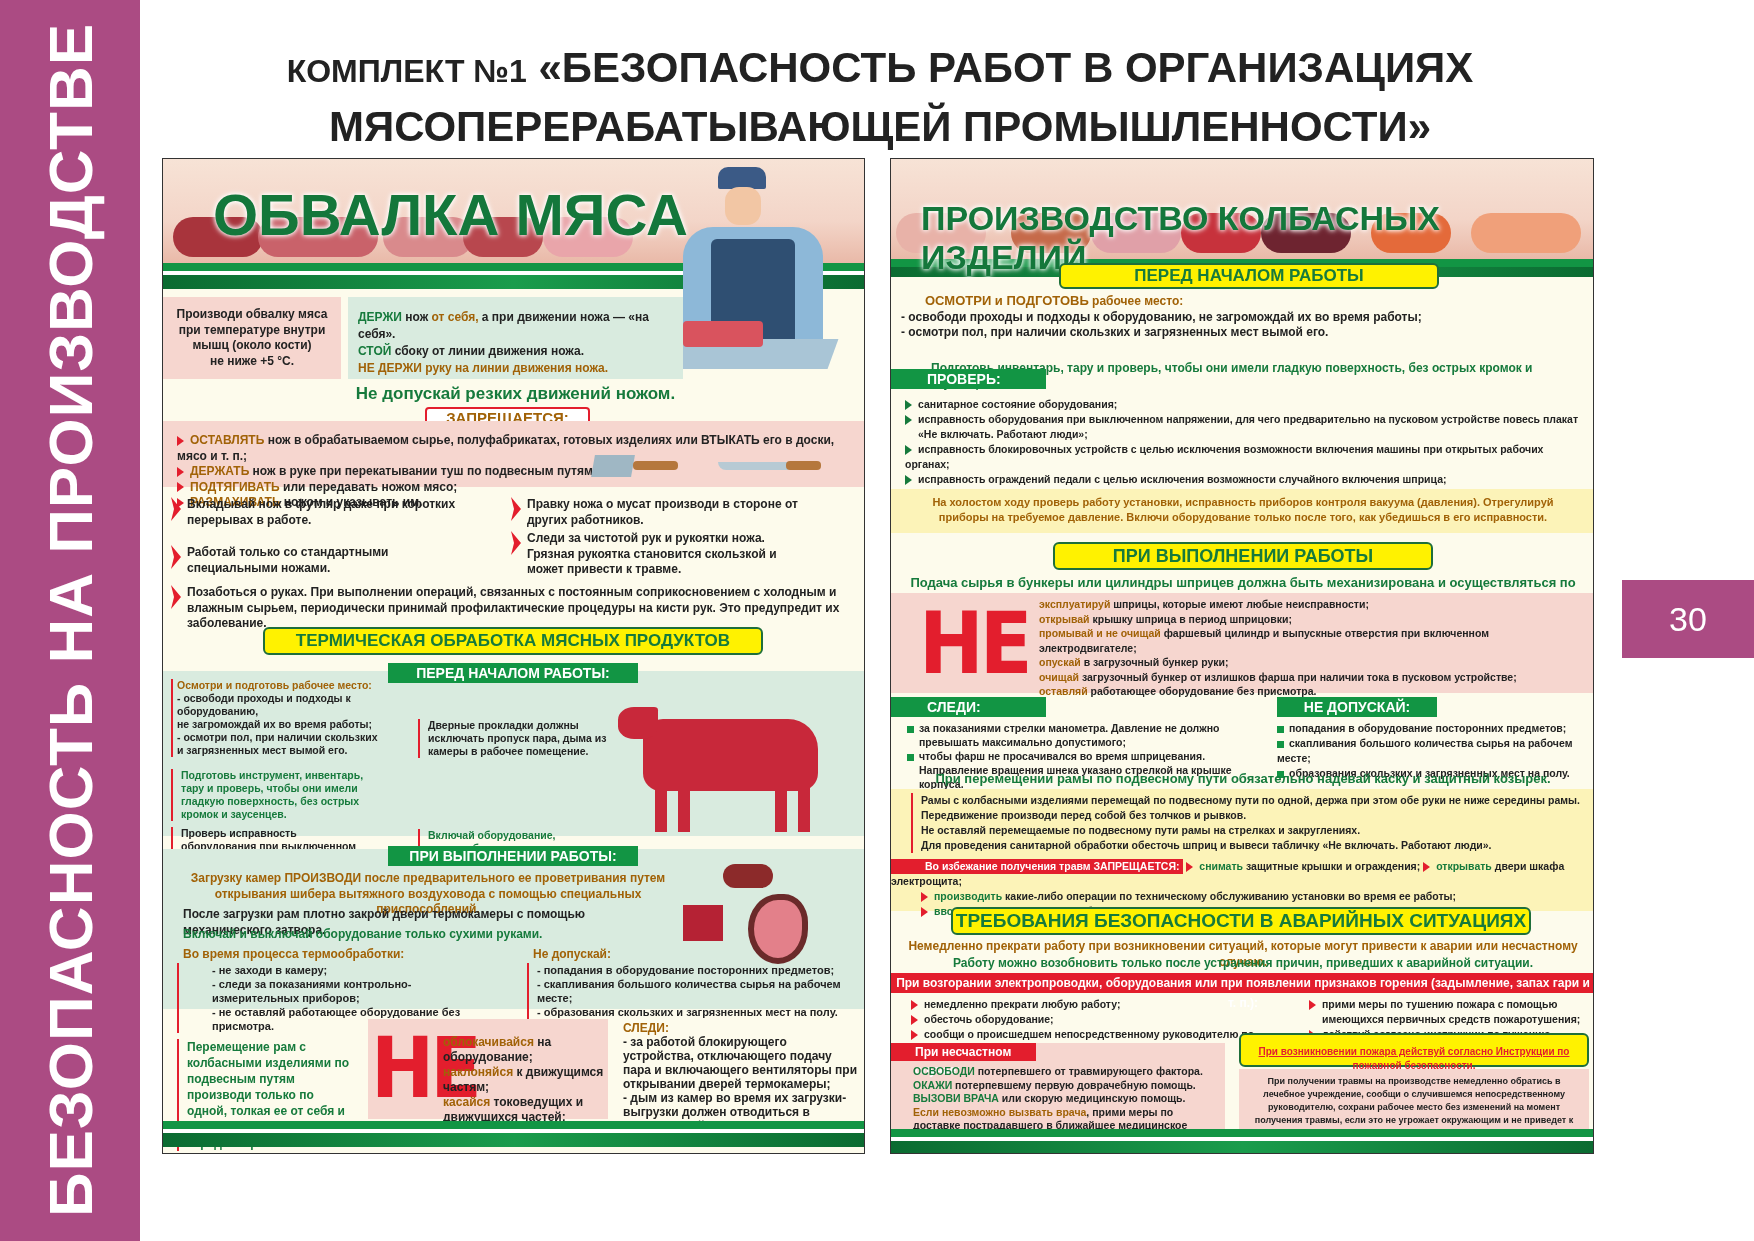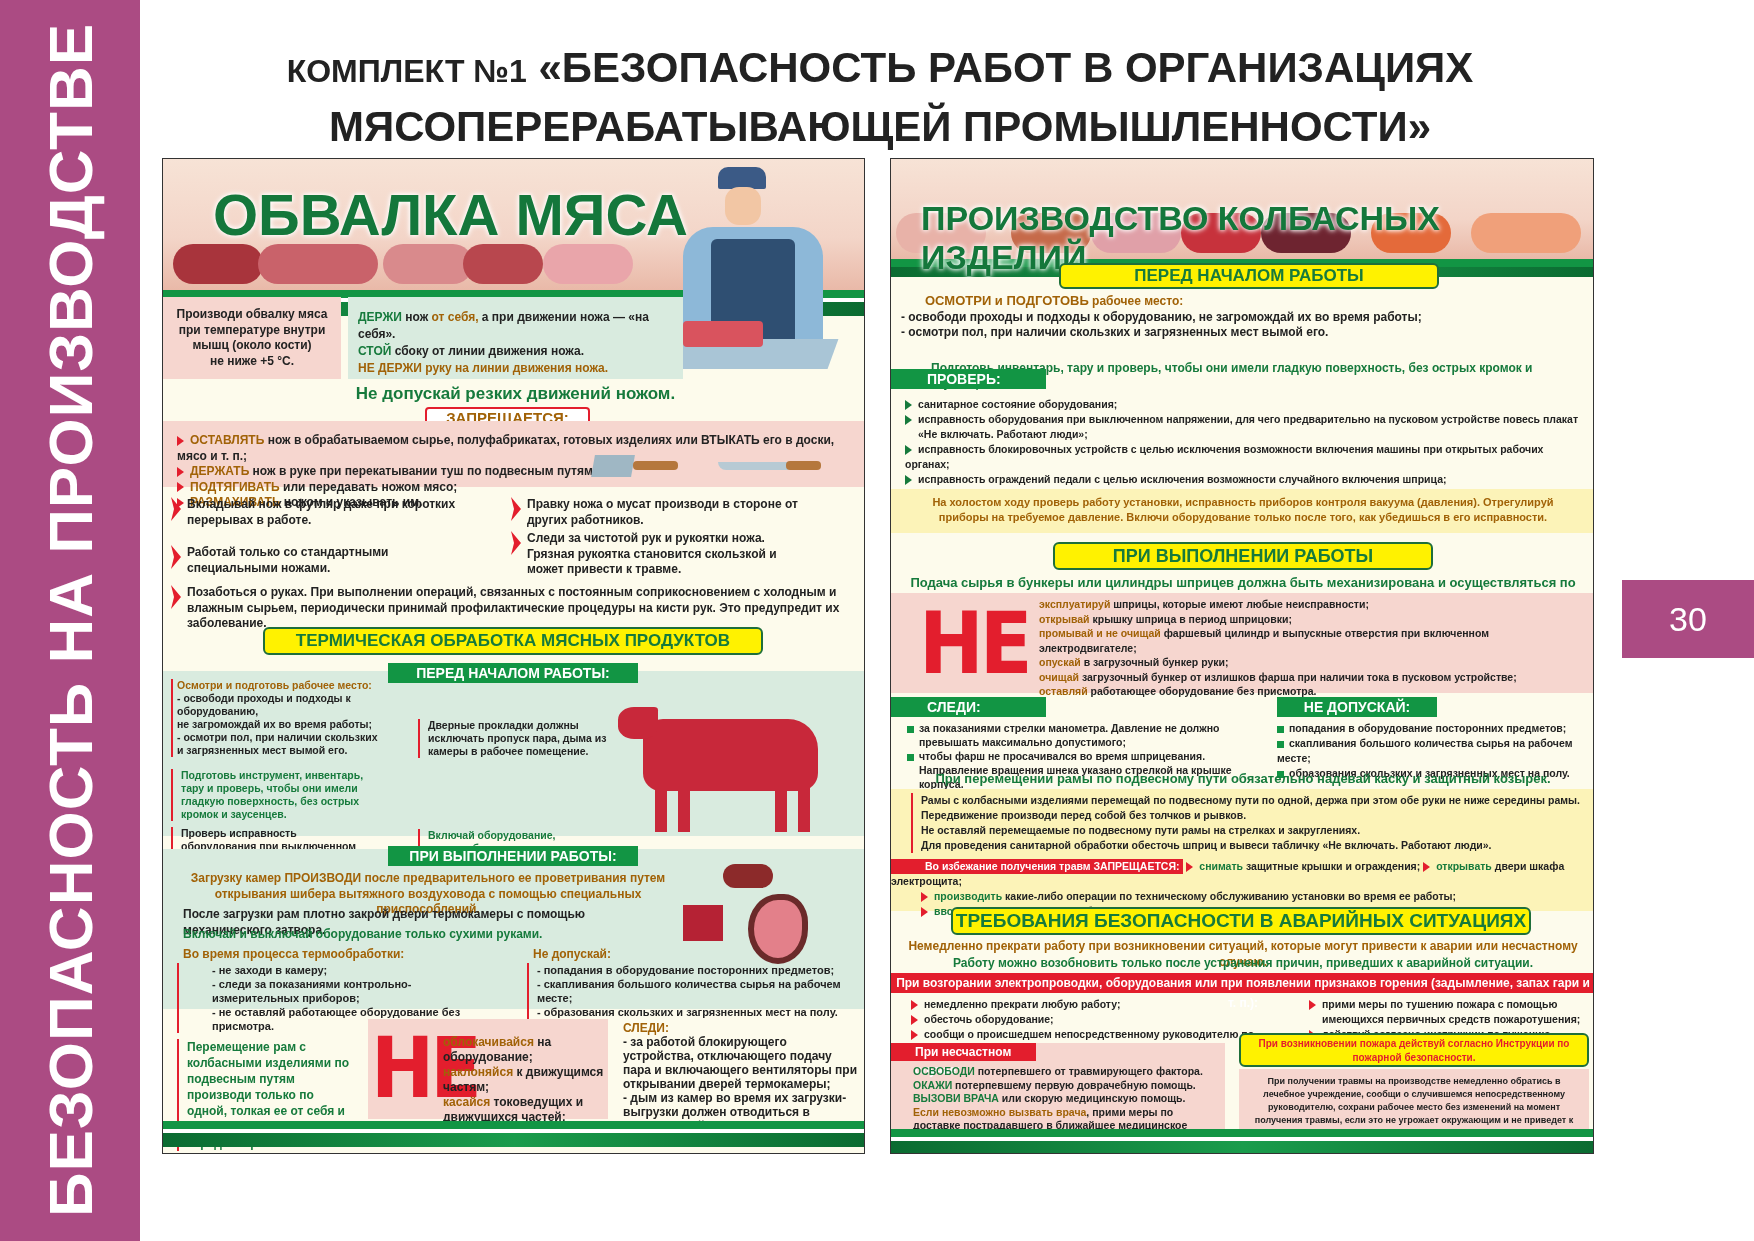--- a/index.html
+++ b/index.html
@@ -12,21 +12,21 @@
               color: #fff; font-size: 34px; display: flex; align-items: center; justify-content: center; }
   .main-title { position: absolute; left: 160px; top: 40px; width: 1440px; text-align: center;
                 font-weight: bold; color: #222; line-height: 56px; }
   .main-title .l1 { font-size: 42px; }
   .main-title .l1 .small { font-size: 32px; }
   .main-title .l2 { font-size: 42px; }
 
   .poster { position: absolute; top: 158px; height: 996px; border: 1.5px solid #333; background: #fdfbec; overflow: hidden; }
   .p1 { left: 162px; width: 703px; }
   .p2 { left: 890px; width: 704px; }
-  .banner { position: relative; height: 131px;
+  .banner { position: relative; height: 104px;
             background: linear-gradient(180deg,#f7e3d6 0%,#f3d5c8 60%,#e9b9a8 100%); }
   .banner .meat { position: absolute; bottom: 6px; height: 40px; border-radius: 20px; }
   .banner-title { position: absolute; font-weight: bold; color: #14773b; text-shadow: 0 0 4px #fff, 0 0 6px #fff; }
   .green-stripe { height: 8px; background: #129544; }
   .green-stripe2 { height: 4px; background: #fff; }
   .green-stripe3 { height: 14px; background: linear-gradient(90deg,#0b6b31,#1a9c4c,#0b6b31); }
   .t { font-size: 12px; font-weight: bold; color: #222; line-height: 15.5px; }
   .red { color: #a16207; }
   .green { color: #167a3c; }
   .block { position: absolute; }
@@ -268,21 +268,21 @@
   </div>
 
   <div class="block pink" style="left:0;top:884px;width:334px;height:92px;"></div>
   <div class="block red-header" style="left:0;top:884px;width:145px;height:18px;font-size:12px;line-height:18px;padding-left:24px;">При несчастном случае:</div>
   <div class="block t" style="left:22px;top:906px;width:305px;font-size:10.5px;line-height:13.5px;">
     <div><span class="green">ОСВОБОДИ</span><span> потерпевшего от травмирующего фактора.</span></div>
     <div><span class="green">ОКАЖИ</span><span> потерпевшему первую доврачебную помощь.</span></div>
     <div><span class="green">ВЫЗОВИ ВРАЧА</span><span> или скорую медицинскую помощь.</span></div>
     <div><span class="red">Если невозможно вызвать врача</span><span>, прими меры по доставке пострадавшего в ближайшее медицинское учреждение.</span></div>
   </div>
-  <div class="block yellow-header t red" style="left:348px;top:874px;width:350px;height:34px;font-size:10px;line-height:14px;padding-top:2px;color:#e31e2d;">При возникновении пожара действуй согласно Инструкции по пожарной безопасности.</div>
+  <div class="block yellow-header t red" style="left:348px;top:874px;width:350px;height:34px;font-size:10px;line-height:14px;padding-top:10px;color:#e31e2d;text-decoration:underline;">При возникновении пожара действуй согласно Инструкции по пожарной безопасности.</div>
   <div class="block pink t" style="left:348px;top:910px;width:350px;height:66px;font-size:9px;line-height:13px;text-align:center;padding:6px 10px;">При получении травмы на производстве немедленно обратись в лечебное учреждение, сообщи о случившемся непосредственному руководителю, сохрани рабочее место без изменений на момент получения травмы, если это не угрожает окружающим и не приведет к аварии.</div>
 
   <div class="block" style="left:0;top:970px;width:704px;">
     <div class="green-stripe"></div>
       <div class="green-stripe2"></div>
       <div class="green-stripe3"></div>
   </div>
 </div>
 
 </body></html>

